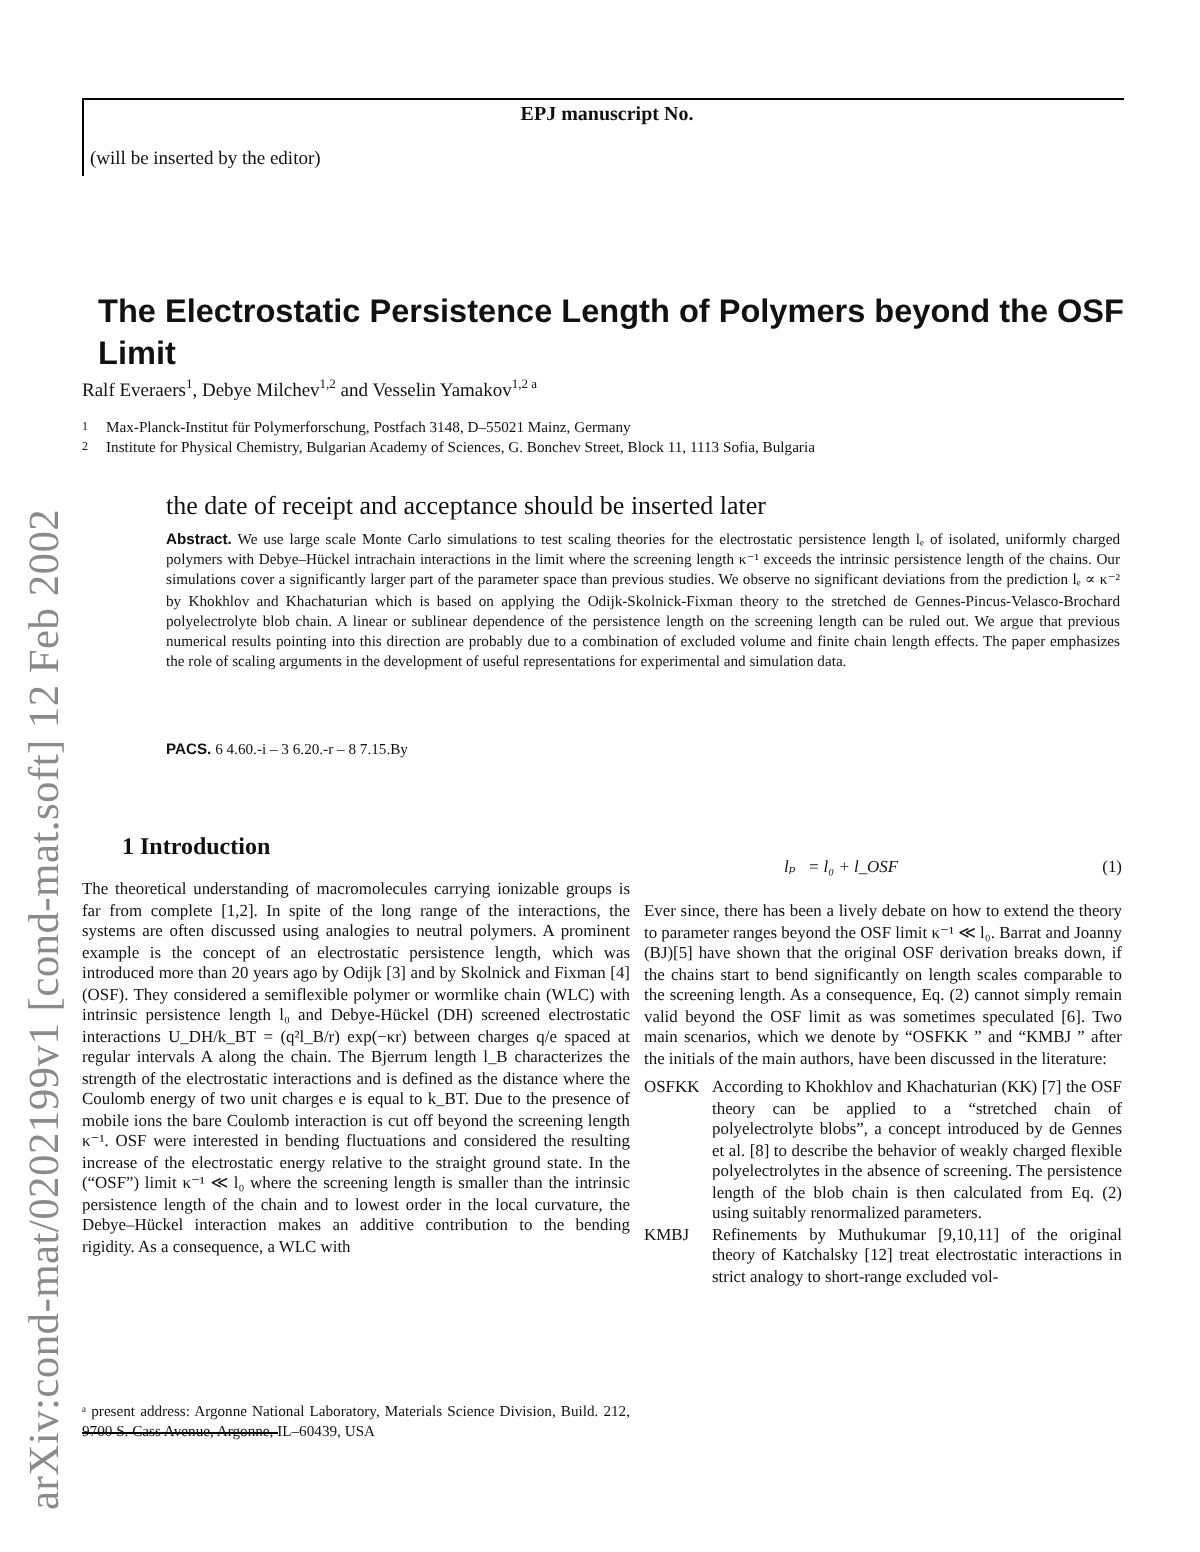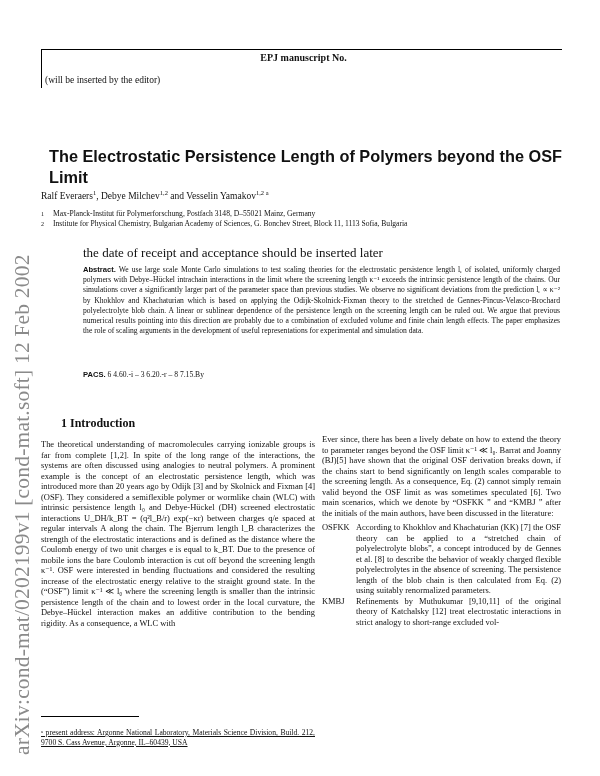--- a/index.html
+++ b/index.html
@@ -19,21 +19,21 @@
   .affil .num { display:inline-block; width:12px; font-size:6px; vertical-align:top; }
   .date { left:83px; top:245px; font-size:13px; }
   .abstract { left:83px; top:265px; width:477px; font-size:7.6px; line-height:10.2px; text-align:justify; }
   .abstract .lbl, .pacs .lbl { font-family:"Liberation Sans","DejaVu Sans",sans-serif; font-weight:bold;margin-top:28px; }
   .pacs { left:83px; top:370px; font-size:7.6px; }
   .h1 { left:41px; top:416px; font-family:Liberation Serif, serif; font-weight:bold; font-size:12px;margin-left:20px; }
   .col { font-size:8.45px; line-height:10.52px; text-align:justify; }
   .colL { left:41px; top:439px; width:274px; }
   .colR { left:322px; top:410px; width:239px; }
   .foot-rule { left:41px; top:716px; width:98px; border-top:0.8px solid #000; }
-  .footnote { left:41px; top:728px; width:274px; font-size:7.6px; line-height:9.6px; text-align:justify;text-decoration:underline; }
+  .footnote { left:41px; top:701px; width:274px; font-size:7.6px; line-height:9.6px; text-align:justify; }
   .eq { position:relative; height:16px; }
   .eq .m { position:absolute; font-style:italic; }
   .eq .n { position:absolute; right:0; }
   .frac { display:inline-block; vertical-align:middle; text-align:center; }
   .frac .top { display:block; border-bottom:0.7px solid #000; padding:0 1px; }
   .frac .bot { display:block; }
   .item { display:flex; }
   .item .tag { width:34px; flex:none; }
   .item .body { flex:1; }
 </style>
@@ -72,20 +72,25 @@
 
 <div class="abs h1">1 Introduction</div>
 
 <div class="abs col colL">The theoretical understanding of macromolecules carrying ionizable groups is far from complete [1,2]. In spite of the long range of the interactions, the systems are often discussed using analogies to neutral polymers. A prominent example is the concept of an electrostatic persistence length, which was introduced more than 20 years ago by Odijk [3] and by Skolnick and Fixman [4] (OSF). They considered a semiflexible polymer or wormlike chain (WLC) with intrinsic persistence length l₀ and Debye-Hückel (DH) screened electrostatic interactions U_DH/k_BT = (q²l_B/r) exp(−κr) between charges q/e spaced at regular intervals A along the chain. The Bjerrum length l_B characterizes the strength of the electrostatic interactions and is defined as the distance where the Coulomb energy of two unit charges e is equal to k_BT. Due to the presence of mobile ions the bare Coulomb interaction is cut off beyond the screening length κ⁻¹. OSF were interested in bending fluctuations and considered the resulting increase of the electrostatic energy relative to the straight ground state. In the (“OSF”) limit κ⁻¹ ≪ l₀ where the screening length is smaller than the intrinsic persistence length of the chain and to lowest order in the local curvature, the Debye–Hückel interaction makes an additive contribution to the bending rigidity. As a consequence, a WLC with</div>
 
 <div class="abs foot-rule"></div>
 <div class="abs footnote">ᵃ present address: Argonne National Laboratory, Materials Science Division, Build. 212, 9700 S. Cass Avenue, Argonne, IL–60439, USA</div>
 
 <div class="abs col colR">
   <div style="height:18px"></div>
+  <div class="eq">
+    <span class="m" style="left:70px">lₚ</span>
+    <span class="m" style="left:82px">= l₀ + l_OSF</span>
+    <span class="n">(1)</span>
+  </div>
   <div style="height:6px"></div>
   <div>Ever since, there has been a lively debate on how to extend the theory to parameter ranges beyond the OSF limit κ⁻¹ ≪ l₀. Barrat and Joanny (BJ)[5] have shown that the original OSF derivation breaks down, if the chains start to bend significantly on length scales comparable to the screening length. As a consequence, Eq. (2) cannot simply remain valid beyond the OSF limit as was sometimes speculated [6]. Two main scenarios, which we denote by “OSFKK ” and “KMBJ ” after the initials of the main authors, have been discussed in the literature:</div>
   <div style="height:4px"></div>
   <div class="item">
     <span class="tag">OSFKK</span>
     <span class="body">According to Khokhlov and Khachaturian (KK) [7] the OSF theory can be applied to a “stretched chain of polyelectrolyte blobs”, a concept introduced by de Gennes et al. [8] to describe the behavior of weakly charged flexible polyelectrolytes in the absence of screening. The persistence length of the blob chain is then calculated from Eq. (2) using suitably renormalized parameters.</span>
   </div>
   <div class="item">
     <span class="tag">KMBJ</span>
     <span class="body">Refinements by Muthukumar [9,10,11] of the original theory of Katchalsky [12] treat electrostatic interactions in strict analogy to short-range excluded vol-</span>

